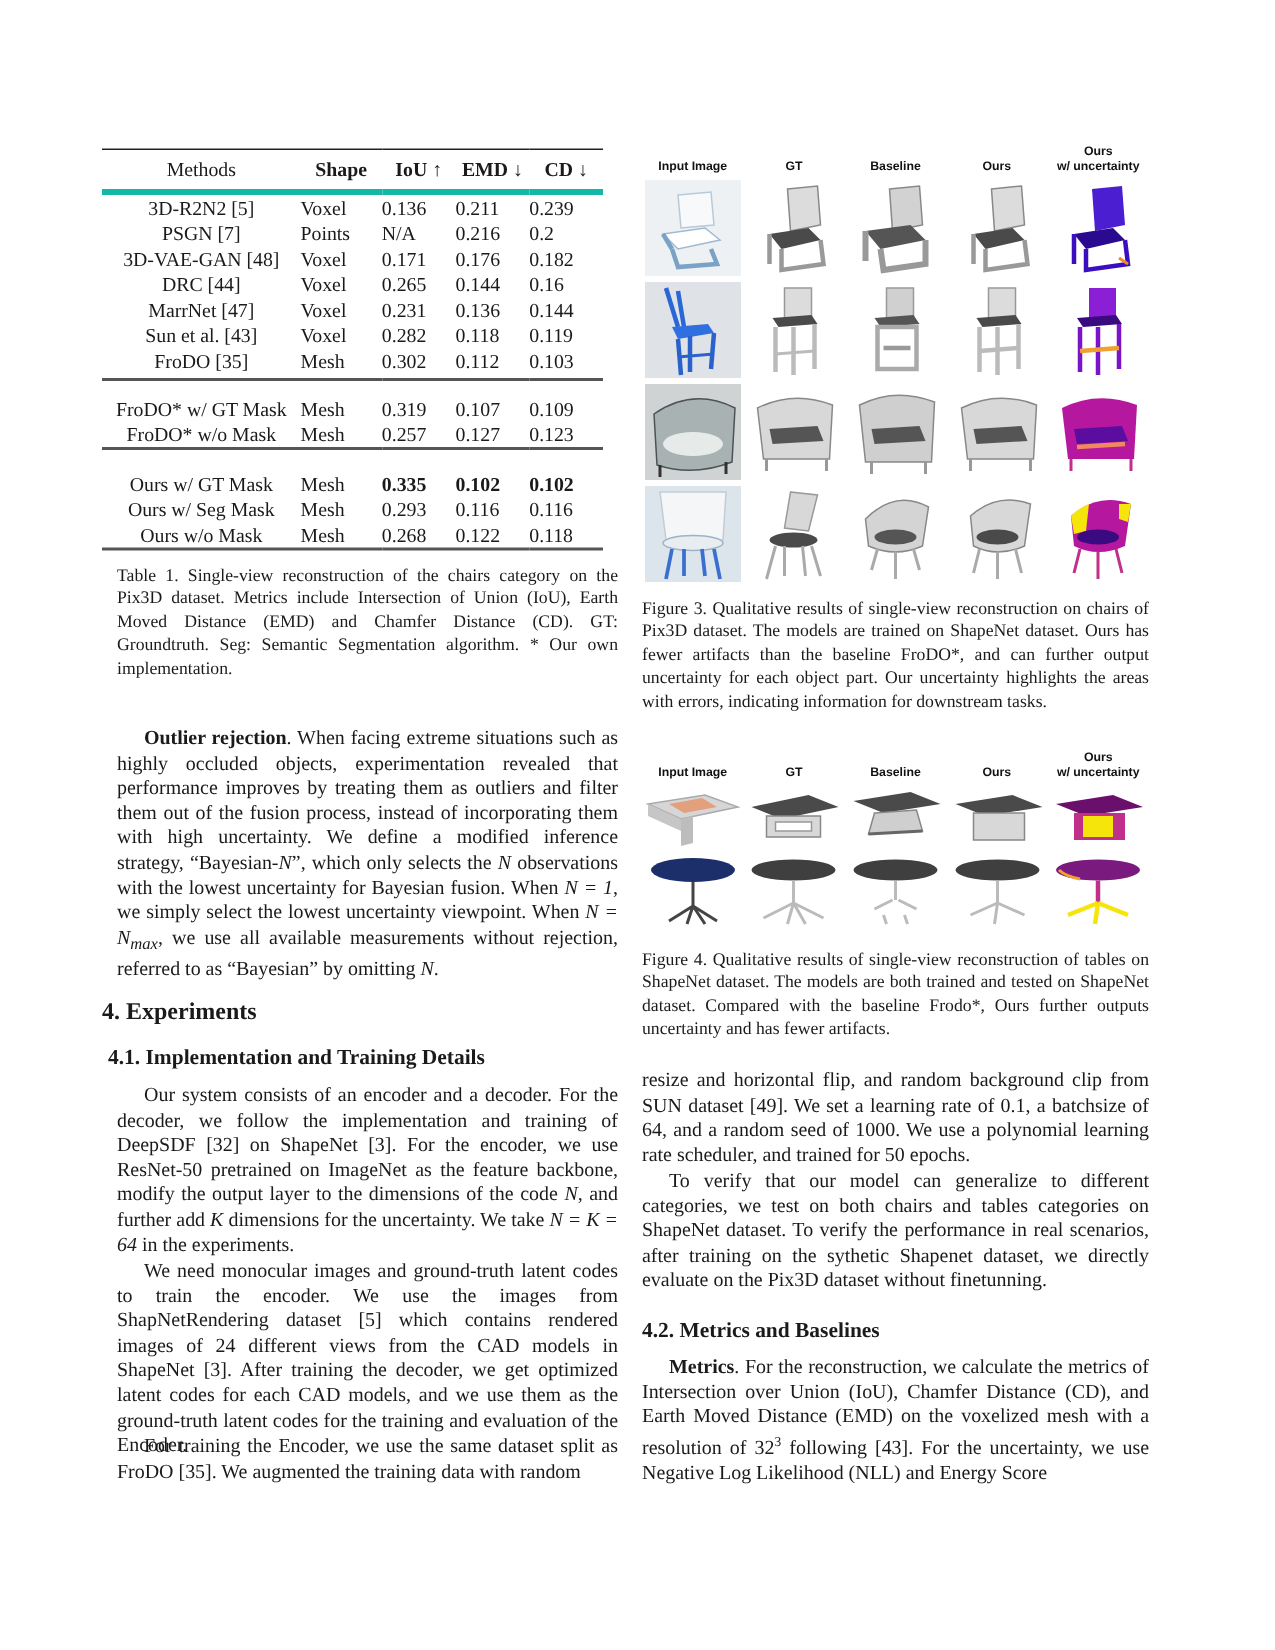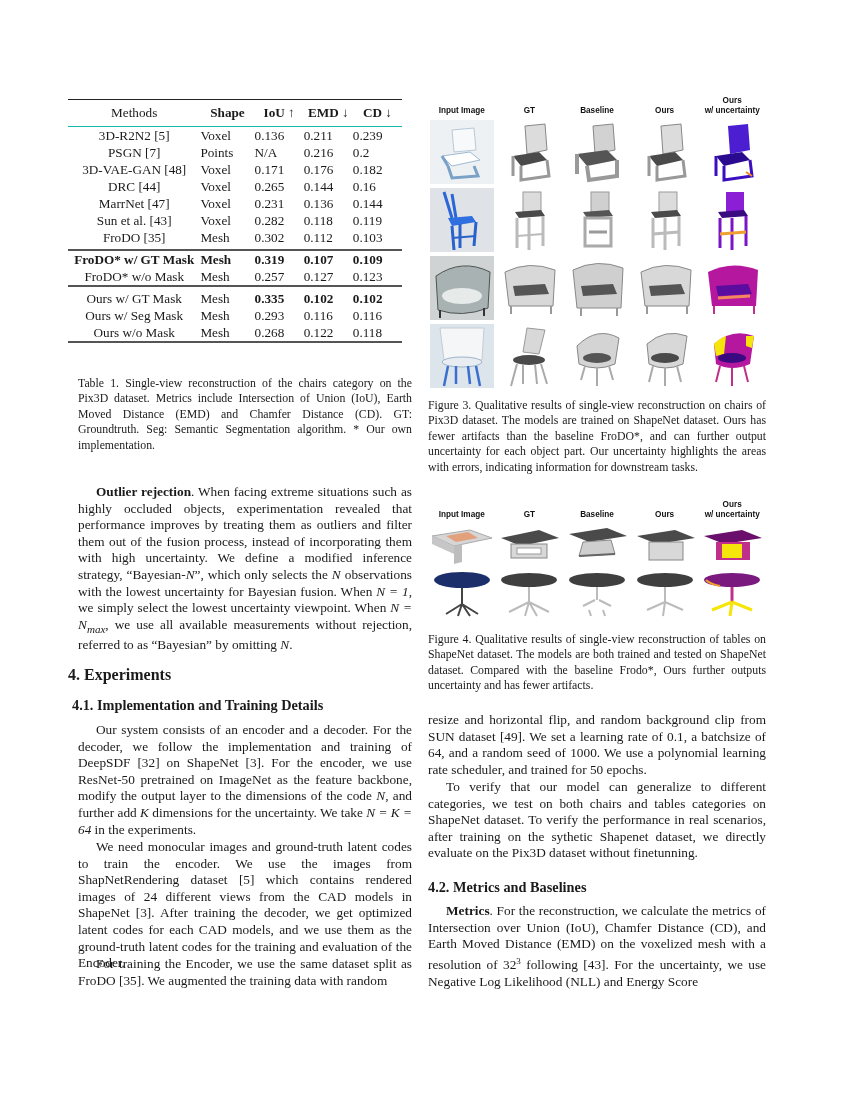--- a/index.html
+++ b/index.html
@@ -18,26 +18,26 @@
   .tbl { position: absolute; left: 68px; top: 99px; width: 334px; border-collapse: collapse; font-size: 13.2px; }
   .tbl td, .tbl th { padding: 0; height: 17px; line-height: 17px; white-space: nowrap; font-weight: normal; }
   .tbl th { height: 26px; line-height: 26px; }
   .tbl .c0 { text-align: center; width: 132px; }
   .tbl th.c0 { text-align: center; }
   .tbl .c1 { text-align: left; width: 54px; }
   .tbl th.c1 { text-align: center; font-weight: bold; }
   .tbl .c2, .tbl .c3, .tbl .c4 { width: 49px; }
   .tbl th.c2, .tbl th.c3, .tbl th.c4 { font-weight: bold; }
   .tbl .b { font-weight: bold; }
-  .tbl thead tr { border-top: 1.3px solid #222; border-bottom: 1px solid #14b8a6; }
+  .tbl thead tr { border-top: 1.3px solid #222; border-bottom: 4px solid #14b8a6; }
   .tbl tbody.g1 tr:last-child td { padding-bottom: 3px; }
   .tbl tbody.g2 { border-top: 2.5px double #555; }
-  .tbl tbody.g2 tr:first-child td { padding-top: 0; font-weight: bold; }
+  .tbl tbody.g2 tr:first-child td { padding-top: 10px; }
   .tbl tbody.g3 { border-top: 2.5px double #555; border-bottom: 2.5px double #555; }
-  .tbl tbody.g3 tr:first-child td { padding-top: 3px; }
+  .tbl tbody.g3 tr:first-child td { padding-top: 14px; }
 
   .caption { font-size: 11.8px; line-height: 15.4px; text-align: justify; }
   .para { font-size: 13.3px; line-height: 16.6px; text-align: justify; hyphens: none; }
   .para .indent { display: inline-block; width: 18px; }
   .para b { font-weight: bold; }
   .para i { font-style: italic; }
   h2.sec { font-size: 16px; font-weight: bold; position: absolute; }
   h3.sub { font-size: 14.3px; font-weight: bold; position: absolute; }
 
   

